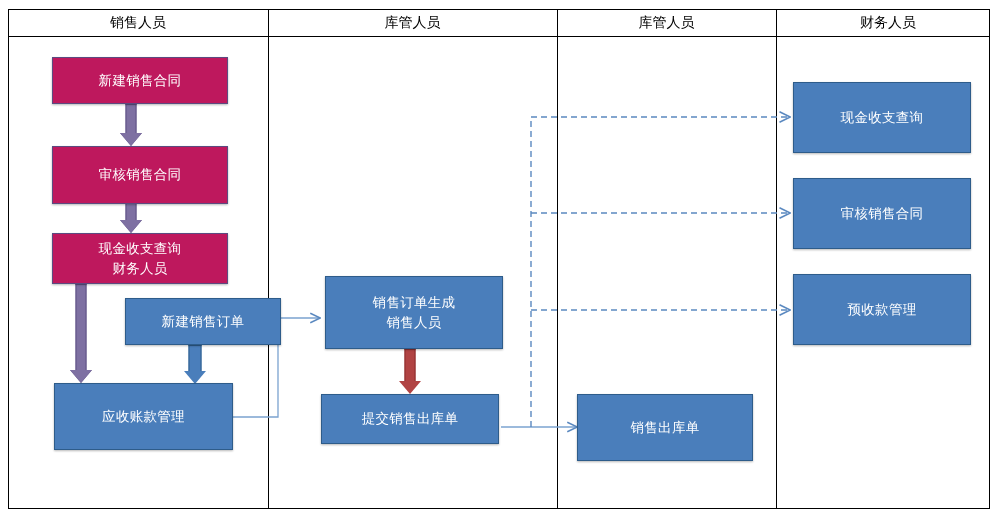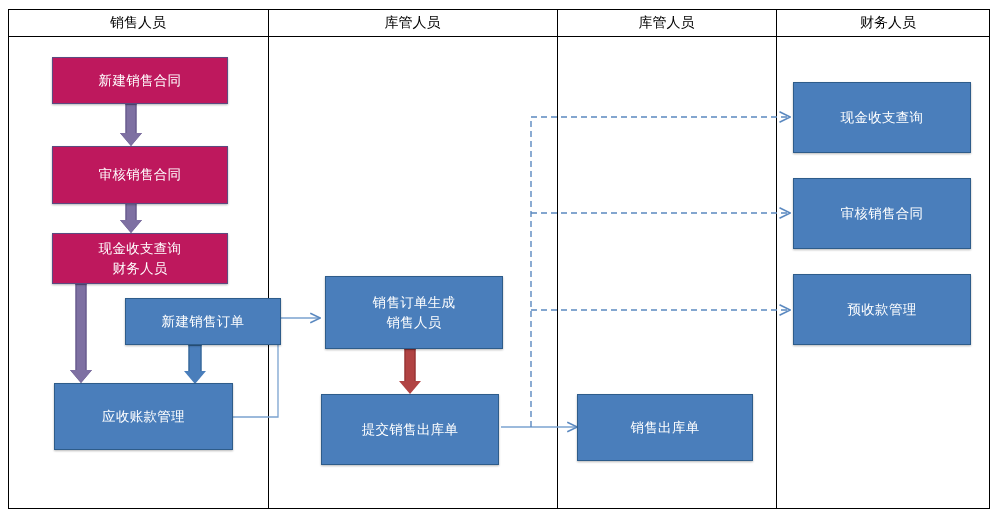--- a/index.html
+++ b/index.html
@@ -201,21 +201,21 @@
     <span>应收账款管理</span>
   </div>
 
   <div class="node blue" style="left:325px; top:276px; width:178px; height:73px">
     <div>
       <span>销售订单生成</span>
       <span>销售人员</span>
     </div>
   </div>
 
-  <div class="node blue" style="left:321px; top:394px; width:178px; height:71px">
+  <div class="node blue" style="left:321px; top:394px; width:178px; height:50px">
     <span>提交销售出库单</span>
   </div>
 
   <div class="node blue" style="left:577px; top:394px; width:176px; height:67px">
     <span>销售出库单</span>
   </div>
 
   <div class="node blue" style="left:793px; top:82px; width:178px; height:71px">
     <span>现金收支查询</span>
   </div>

